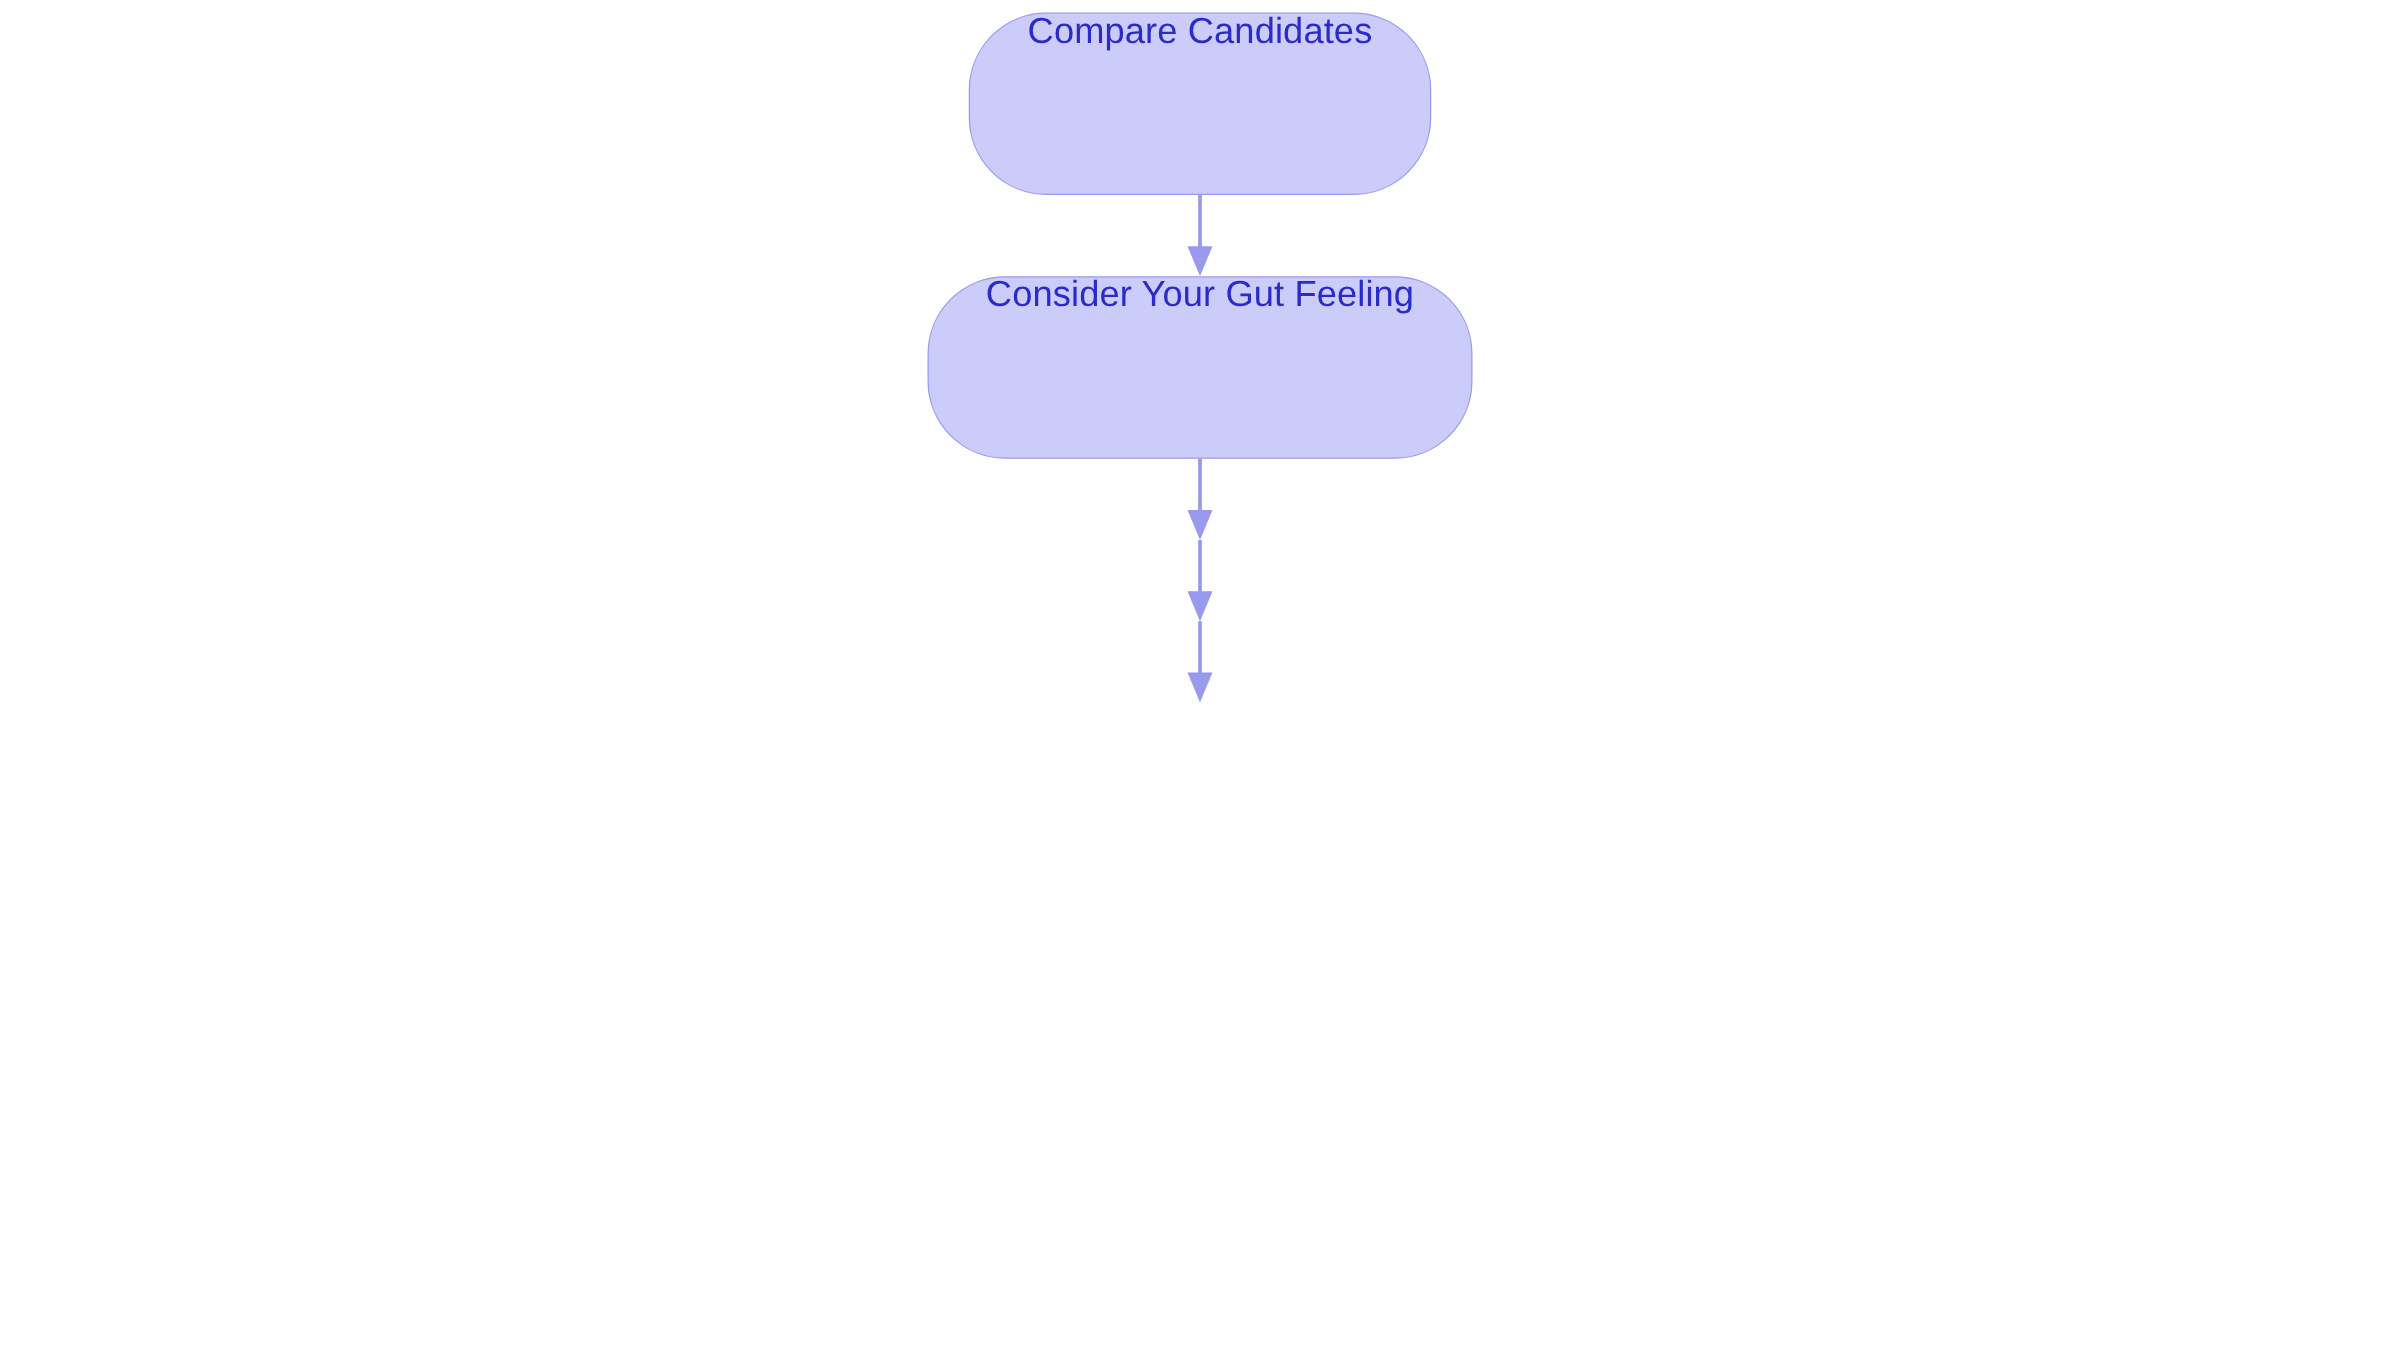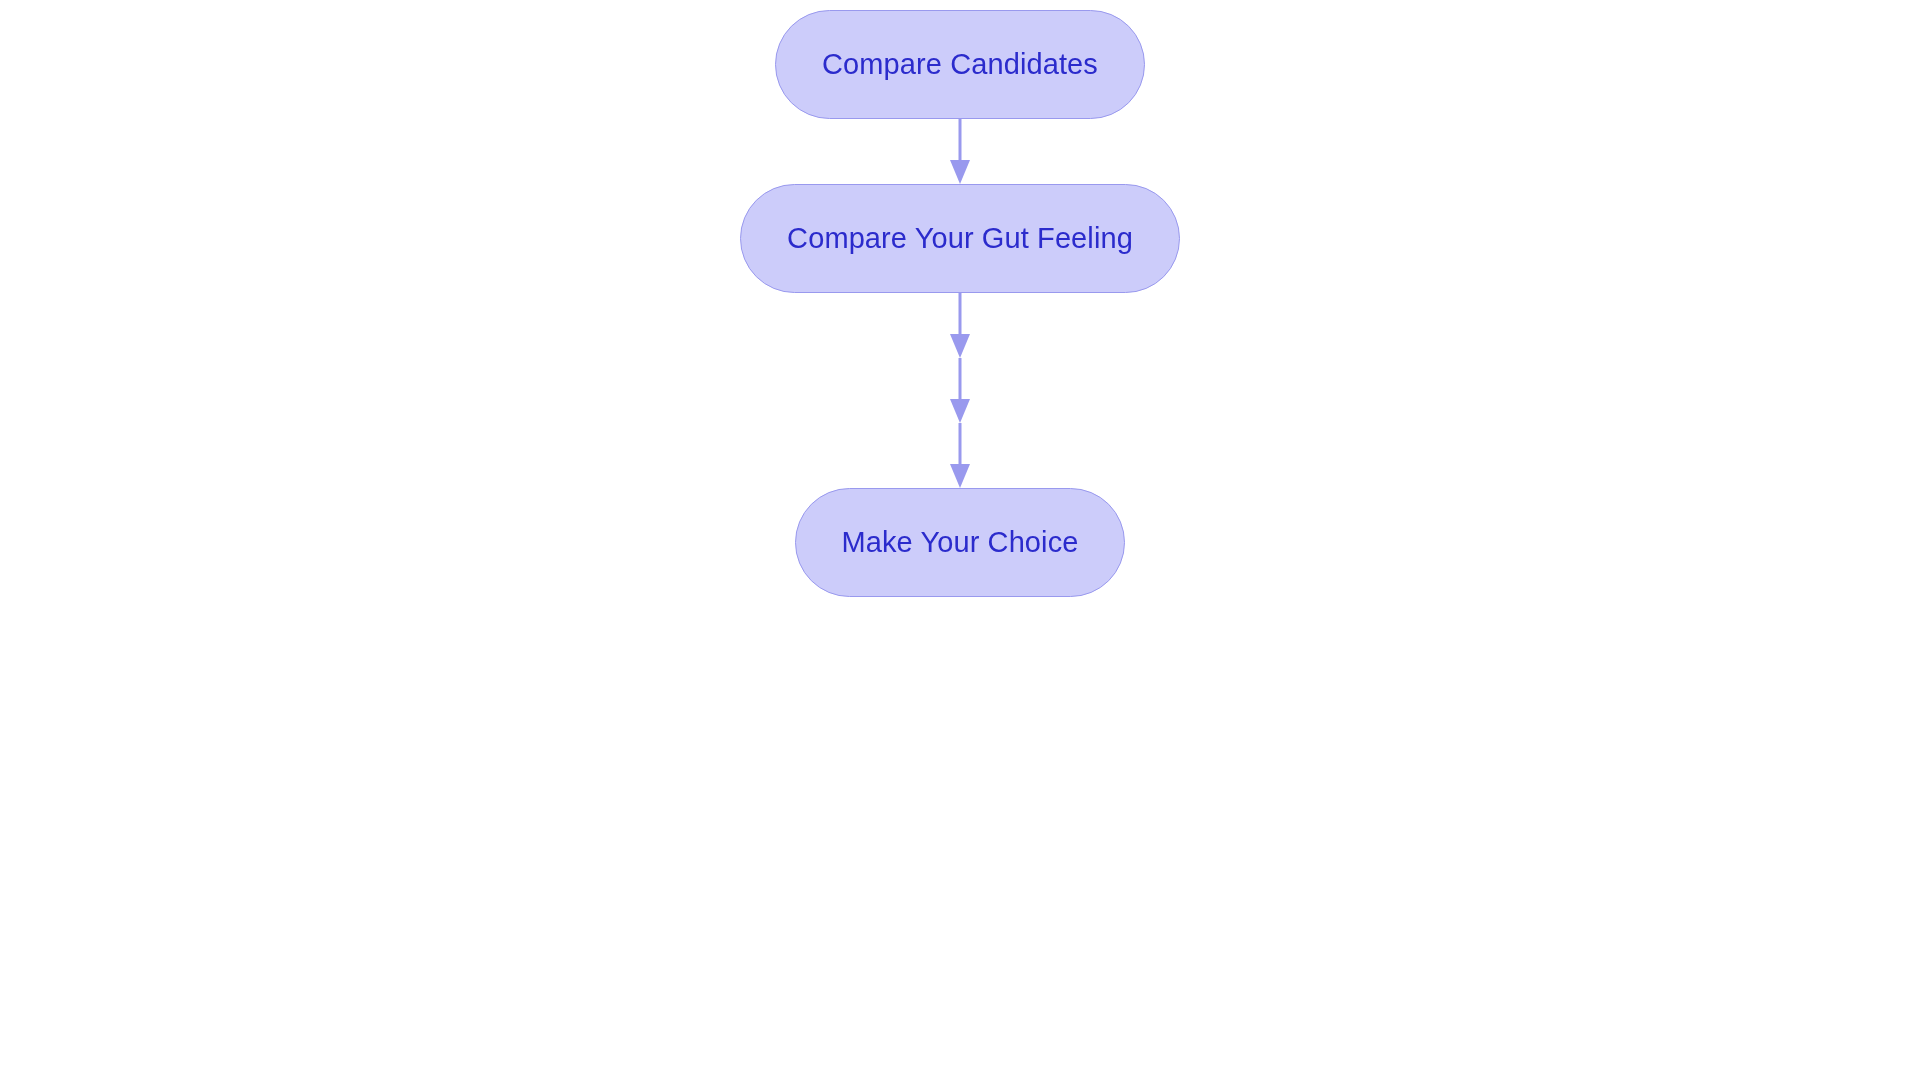--- a/index.html
+++ b/index.html
@@ -29,26 +29,26 @@
     width: 1920px;
     height: 1083px;
     display: flex;
     flex-direction: column;
     align-items: center;
   }
 
   
   .node {
     box-sizing: border-box;
-    height: 109px;
+    height: 146px;
     border-radius: 62px;
     background: #ccccfa;
     border: 1.6px solid #9999ee;
     display: flex;
-    align-items: center;
+    align-items: flex-start;
     justify-content: center;
     padding: 0 46px;
     flex: 0 0 auto;
   }
 
   .node-label {
     font-size: 29px;
     line-height: 1;
     color: #2b2bcc;
     white-space: nowrap;
@@ -100,38 +100,35 @@
     <div class="node">
       <span class="node-label">Compare Candidates</span>
     </div>
 
     <div class="connector">
       <div class="arrow-line"></div>
       <div class="arrow-head"></div>
     </div>
 
     <div class="node">
-      <span class="node-label">Compare Your Gut Feeling</span>
+      <span class="node-label">Consider Your Gut Feeling</span>
     </div>
 
     <div class="connector">
       <div class="arrow-line"></div>
       <div class="arrow-head"></div>
     </div>
 
 
     <div class="connector">
       <div class="arrow-line"></div>
       <div class="arrow-head"></div>
     </div>
 
 
     <div class="connector">
       <div class="arrow-line"></div>
       <div class="arrow-head"></div>
     </div>
 
-    <div class="node">
-      <span class="node-label">Make Your Choice</span>
-    </div>
 
   </div>
 </div>
 
 </body></html>

